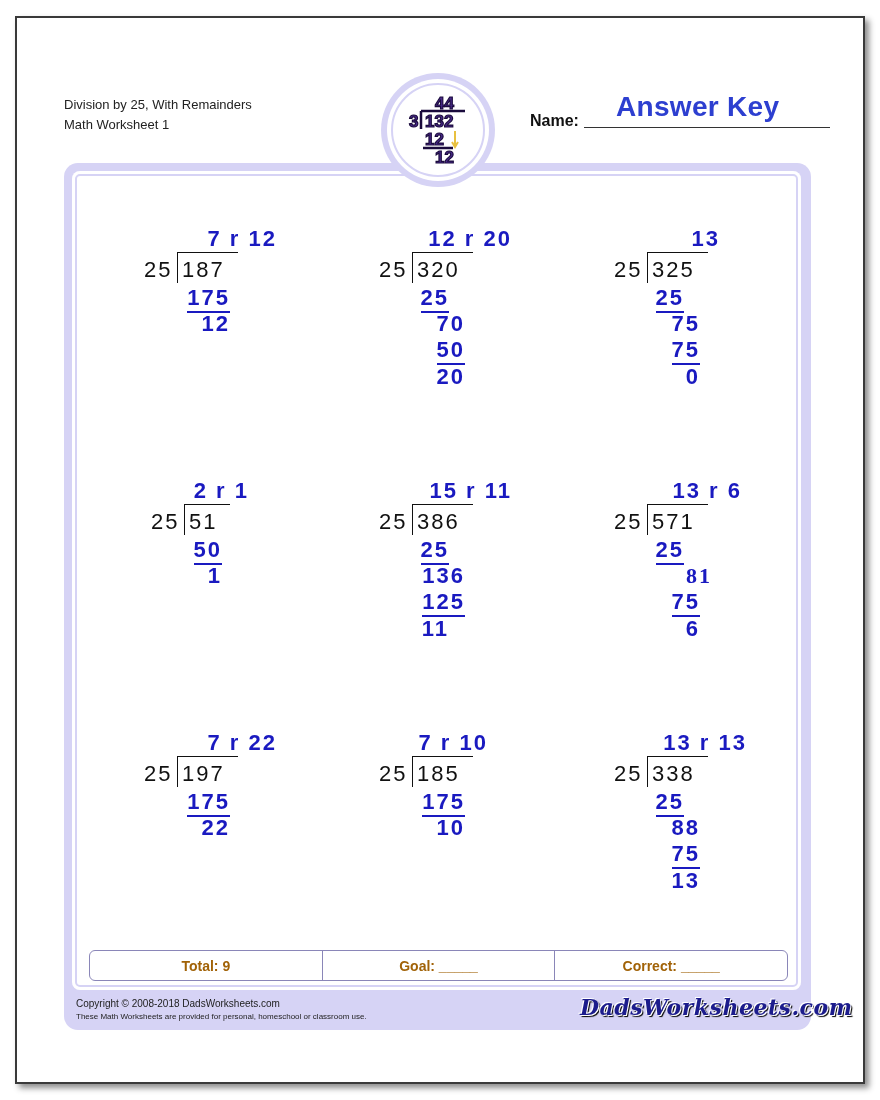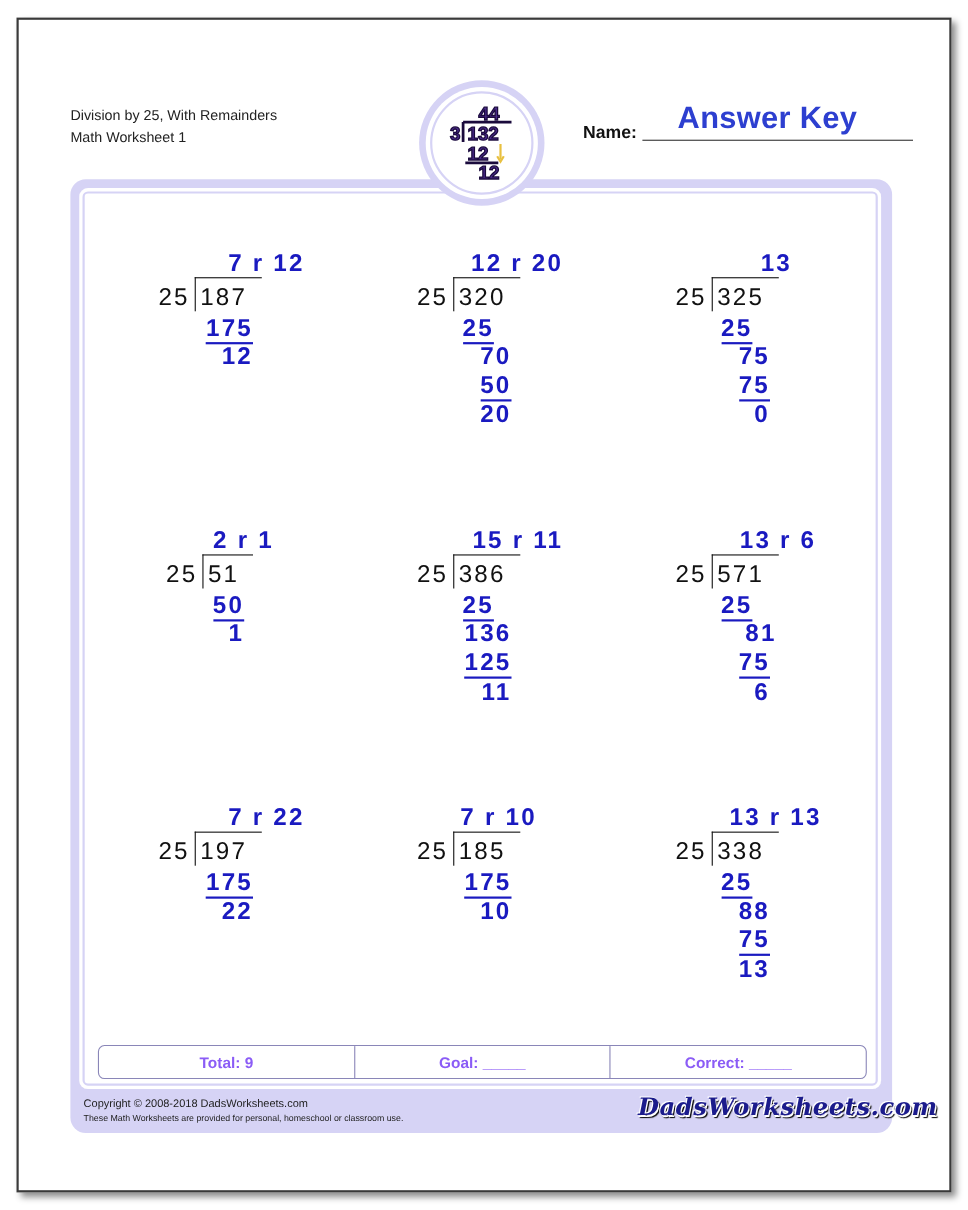--- a/index.html
+++ b/index.html
@@ -51,21 +51,21 @@
     position:absolute; border-left:1.5px solid #111; border-top:1.5px solid #111;
   }
   .uline { border-bottom:2px solid #1a1ac0; }
 
   .score-table {
     position:absolute; left:89px; top:950px; width:697px; height:29px;
     border:1.5px solid #8a86b8; border-radius:6px; display:flex; background:#fff;
   }
   .score-cell {
     flex:1; display:flex; align-items:center; justify-content:center;
-    font-size:14px; font-weight:bold; color:#8b5cf6; border-right:1.5px solid #8a86b8;
+    font-size:14px; font-weight:bold; color:#a16207; border-right:1.5px solid #8a86b8;
   }
   .score-cell:last-child { border-right:none; }
 
   .copyright { position:absolute; left:76px; top:998px; font-size:10px; color:#222; }
   .usage { position:absolute; left:76px; top:1012px; font-size:8px; color:#222; }
   .brand {
     position:absolute; left:580px; top:994px; font-family:"DejaVu Serif", serif; font-style:italic; font-weight:bold;
     font-size:22px; color:#1c1c8c; letter-spacing:0.5px;
     text-shadow: 1px 1px 0 #fff, -1px -1px 0 #fff, 2px 2px 1px #000;
   }
@@ -145,30 +145,30 @@
 </div>
 
 <div class="prob" style="left:375px;top:477px;">
   <div class="quot" style="right:63px;top:1px;">15 r 11</div>
   <div class="divisor" style="left:4px;top:32px;">25</div>
   <div class="bracket" style="left:37px;top:27px;width:60px;height:30px;"></div>
   <div class="dividend" style="left:42px;top:32px;">386</div>
   <div class="step uline" style="right:126px;top:60px;">25</div>
   <div class="step" style="right:110px;top:86px;">136</div>
   <div class="step uline" style="right:110px;top:112px;">125</div>
-  <div class="step" style="right:110px;top:139px;">11</div>
+  <div class="step" style="right:126px;top:139px;">11</div>
 </div>
 
 <div class="prob" style="left:610px;top:477px;">
   <div class="quot" style="right:68px;top:1px;">13 r 6</div>
   <div class="divisor" style="left:4px;top:32px;">25</div>
   <div class="bracket" style="left:37px;top:27px;width:60px;height:30px;"></div>
   <div class="dividend" style="left:42px;top:32px;">571</div>
   <div class="step uline" style="right:126px;top:60px;">25</div>
-  <div class="step" style="right:104px;top:86px;">81</div>
+  <div class="step" style="right:98px;top:86px;font-family:Liberation Serif, serif;">81</div>
   <div class="step uline" style="right:110px;top:112px;">75</div>
   <div class="step" style="right:110px;top:139px;">6</div>
 </div>
 
 <div class="prob" style="left:140px;top:729px;">
   <div class="quot" style="right:63px;top:1px;">7 r 22</div>
   <div class="divisor" style="left:4px;top:32px;">25</div>
   <div class="bracket" style="left:37px;top:27px;width:60px;height:30px;"></div>
   <div class="dividend" style="left:42px;top:32px;">197</div>
   <div class="step uline" style="right:110px;top:60px;">175</div>

